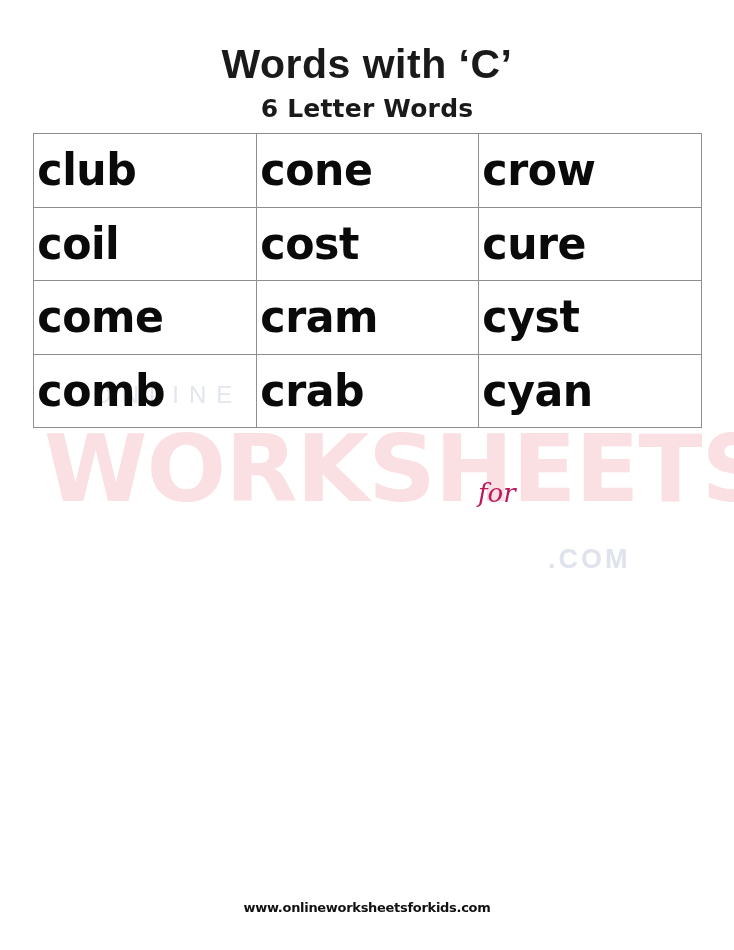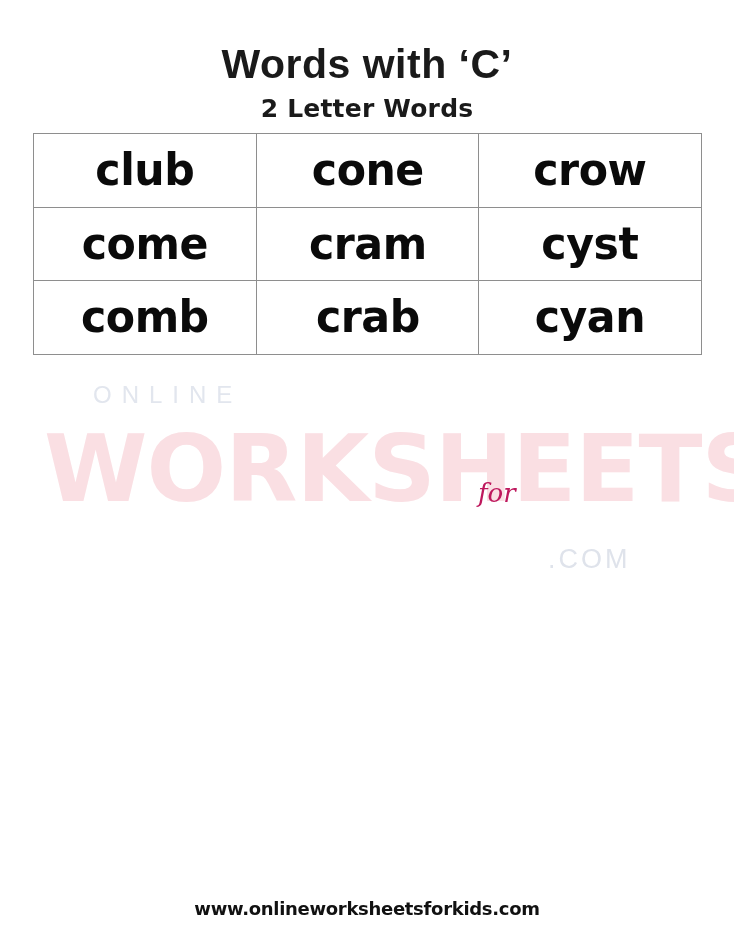--- a/index.html
+++ b/index.html
@@ -97,41 +97,41 @@
     font-size: 26px;
     font-weight: 400;
     color: #be185d;
   }
   .wm-com {
     position: absolute;
     left: 548px;
     top: 544px;
     font-family: "Liberation Sans", sans-serif;
     font-size: 27px;
-    font-weight: 400;
+    font-weight: 700;
     letter-spacing: 3px;
     color: #dfe3eb;
     white-space: nowrap;
   }
 
   
   .word-table {
     position: absolute;
     left: 33px;
     top: 133px;
     width: 669px;
     border-collapse: collapse;
     z-index: 3;
     background: transparent;
   }
   .word-table td {
     width: 33.3333%;
     height: 72.5px;
     border: 1px solid #8e8e8e;
-    text-align: center;
+    text-align: left;
     vertical-align: middle;
     padding: 0;
     background: transparent;
   }
   .word {
     display: block;
     font-family: "DejaVu Sans", sans-serif;
     font-size: 44px;
     font-weight: 700;
     letter-spacing: -0.5px;
@@ -144,54 +144,65 @@
   .footer {
     position: absolute;
     left: 0;
     top: 898px;
     width: 734px;
     text-align: center;
     z-index: 5;
   }
   .footer-text {
     font-family: "DejaVu Sans", sans-serif;
-    font-size: 18px;
+    font-size: 13px;
     font-weight: 700;
     letter-spacing: -0.3px;
     color: #111111;
   }
 </style>
 </head>
 <body>
 
 <div class="page">
 
   <div class="watermark">
     <div class="wm-online">ONLINE</div>
     <div class="wm-main"><span>WORKSHEETS</span></div>
     <div class="wm-for">for</div>
     <div class="wm-com">.COM</div>
   </div>
 
   <div class="header">
     <h1 class="title">Words with ‘C’</h1>
-    <h2 class="subtitle">2 Letter Words</h2>
+    <h2 class="subtitle">6 Letter Words</h2>
   </div>
 
   <table class="word-table">
     <tbody>
         <tr>
           <td>
             <span class="word">club</span>
           </td>
           <td>
             <span class="word">cone</span>
           </td>
           <td>
             <span class="word">crow</span>
+          </td>
+        </tr>
+        <tr>
+          <td>
+            <span class="word">coil</span>
+          </td>
+          <td>
+            <span class="word">cost</span>
+          </td>
+          <td>
+            <span class="word">cure</span>
           </td>
         </tr>
         <tr>
           <td>
             <span class="word">come</span>
           </td>
           <td>
             <span class="word">cram</span>
           </td>
           <td>

